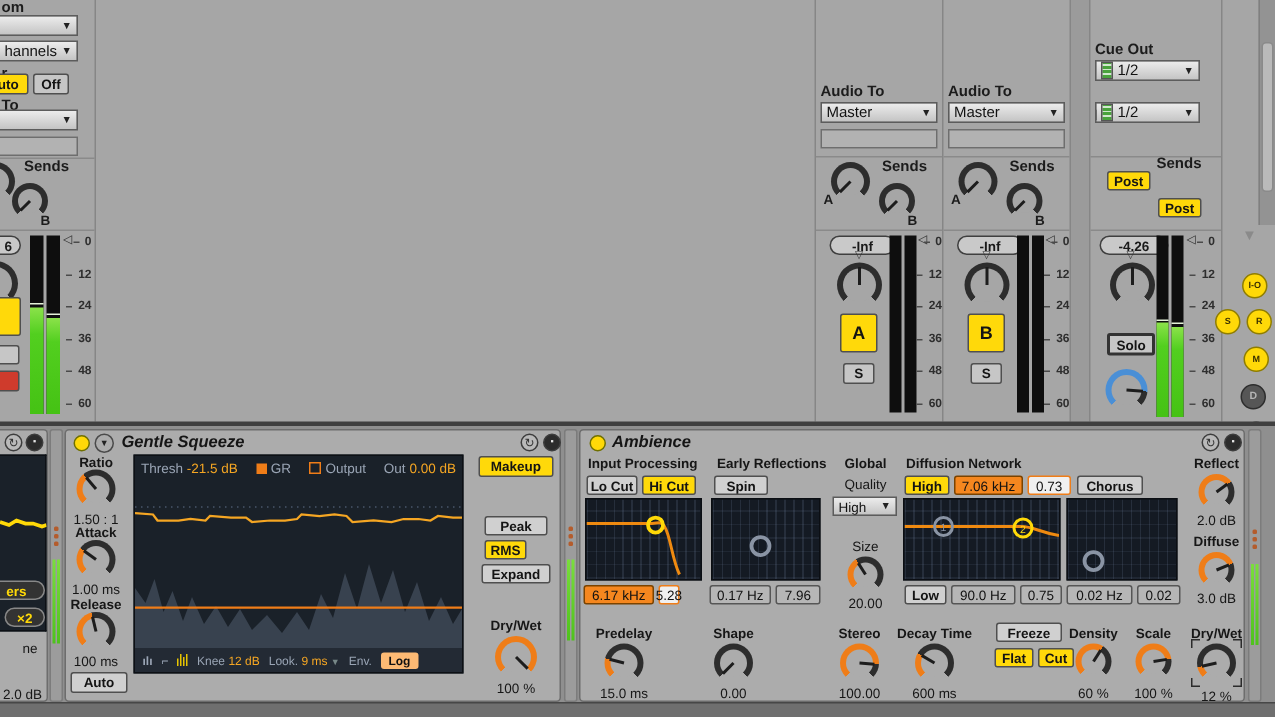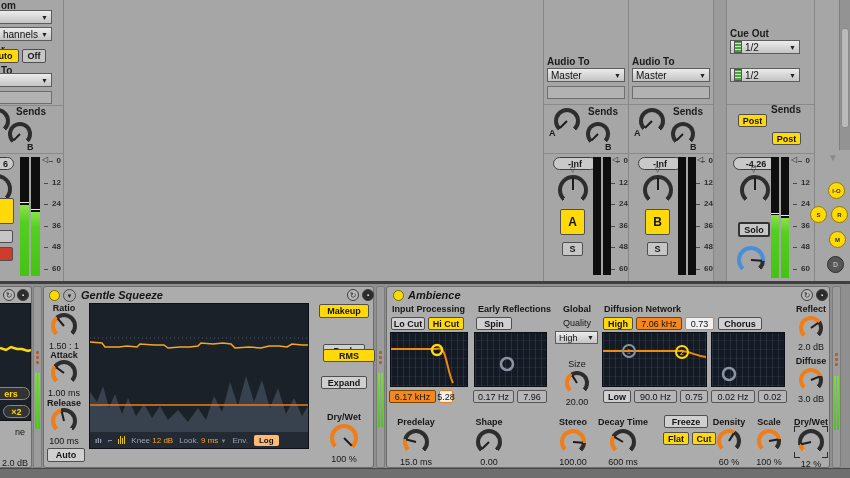--- a/index.html
+++ b/index.html
@@ -336,20 +336,28 @@
         </div>
       <div class="kv" style="left:0;top:101px;width:40px">1.00 ms</div>
       <div class="slbl" style="left:0;top:111px;width:40px;text-align:center">Release</div>
       <div class="knob" style="left:7px;top:121px;width:26px;height:26px;--val:0.45">
           <i></i>
         </div>
       <div class="kv" style="left:0;top:149px;width:40px">100 ms</div>
       <div class="btn" style="left:3px;top:161px;width:38px;height:14px;background:#d0d0d0">Auto</div>
 
       <div class="cdisplay" style="left:45px;top:16px;width:220px;height:146px">
+        <div class="cdh">
+          <span><span>Thresh</span>
+                <span class="ov">-21.5 dB</span></span>
+          <span><span class="sqf"></span><span>GR</span></span>
+          <span><span class="sqo"></span><span>Output</span></span>
+          <span><span>Out</span>
+                <span class="ov">0.00 dB</span></span>
+        </div>
         <svg style="position:absolute;left:0;top:14px" width="218" height="116" viewBox="0 0 218 116">
           <line x1="0" y1="20" x2="218" y2="20" stroke="#48556a" stroke-width="1" stroke-dasharray="1 3"></line>
           <path d="M0 24 l12 1 l3 4 l14 0 l8 -1 l10 1 l3 -3 l14 1 l10 0 l4 3 l12 -1 l10 0 l8 -1 l3 -3 l12 1 l10 -1 l8 1 l4 4 l14 -1 l12 1 l8 -2 l10 0 l8 1 l5 -3 l10 1 l10 0 l5 -2" fill="none" stroke="#f5a623" stroke-width="1.5"></path>
           <path d="M0 116 L0 74 L7 84 L13 68 L19 90 L25 76 L32 96 L38 80 L46 98 L54 86 L62 100 L70 88 L78 102 L88 92 L98 104 L108 90 L116 102 L124 78 L132 94 L140 64 L148 88 L156 58 L164 84 L172 62 L180 90 L188 70 L196 96 L204 80 L212 98 L218 88 L218 116 Z" fill="#38424f"></path>
           <line x1="0" y1="87" x2="218" y2="87" stroke="#ef7d18" stroke-width="1.5"></line>
         </svg>
         <div class="ctb">
           <span style="color:#9aa5b5;font-weight:bold">ılı</span>
           <span style="color:#9aa5b5">⌐</span>
           <span class="acticon">
@@ -363,21 +371,21 @@
           <span><span>Look.</span>
                 <span class="ov">9 ms</span>
                 <span style="font-size:6px;color:#788">▼</span></span>
           <span>Env.</span>
           <span class="logbtn">Log</span>
         </div>
       </div>
 
       <div class="btn yellow" style="left:275px;top:17px;width:50px;height:14px">Makeup</div>
       <div class="btn" style="left:279px;top:57px;width:42px;height:13px;background:#d0d0d0">Peak</div>
-      <div class="btn yellow" style="left:279px;top:62px;width:52px;height:13px">RMS</div>
+      <div class="btn yellow" style="left:279px;top:73px;width:28px;height:13px">RMS</div>
       <div class="btn" style="left:277px;top:89px;width:46px;height:13px;background:#d0d0d0">Expand</div>
       <div class="slbl" style="left:277px;top:125px;width:46px;text-align:center">Dry/Wet</div>
       <div class="knob" style="left:286px;top:137px;width:28px;height:28px;--val:1">
           <i></i>
         </div>
       <div class="kv" style="left:277px;top:167px;width:46px">100 %</div>
     </div>
 
     <div class="dstrip" style="left:376px">
       <div class="dot" style="top:64px"></div>

